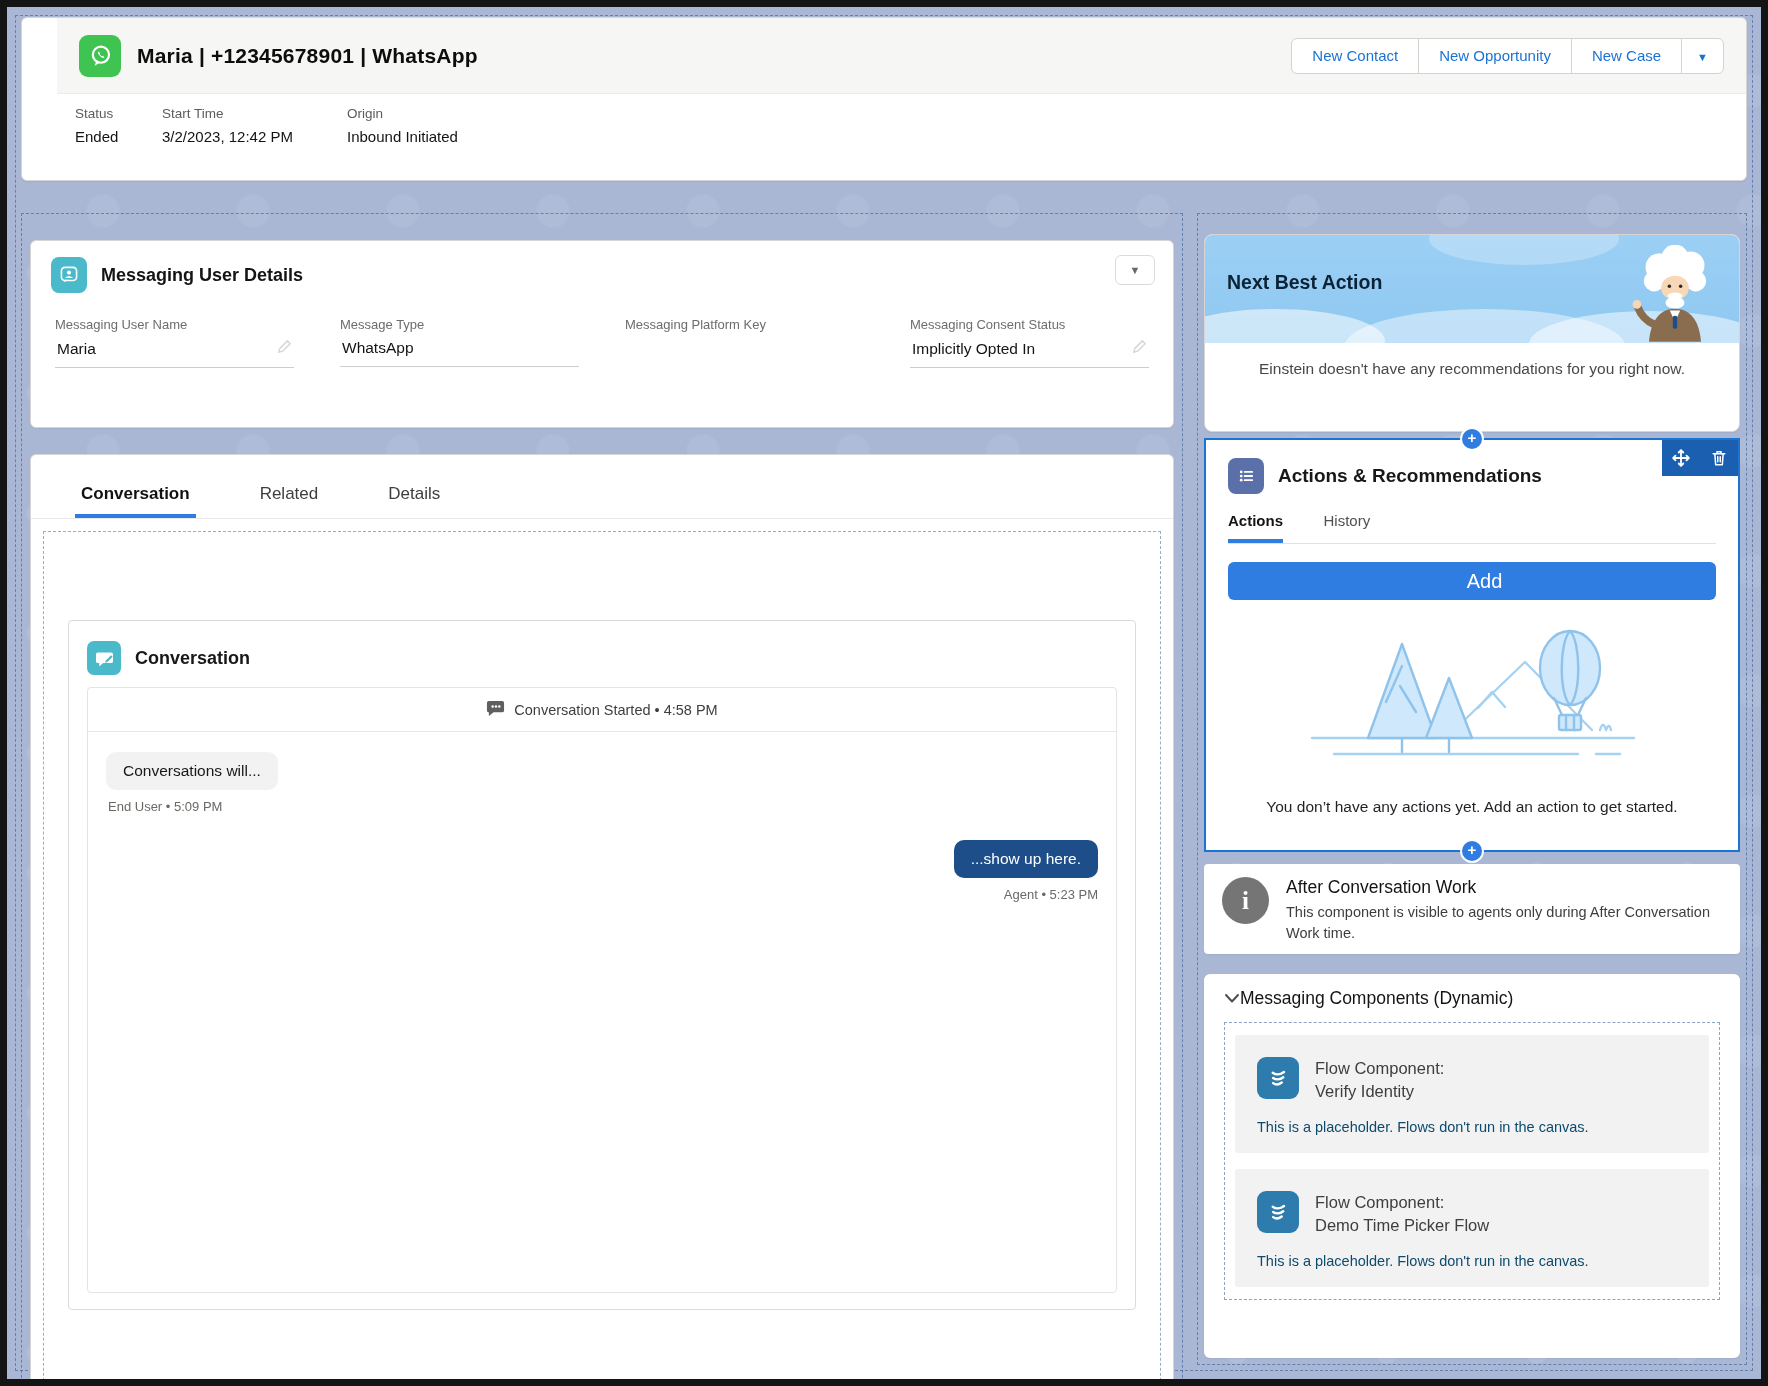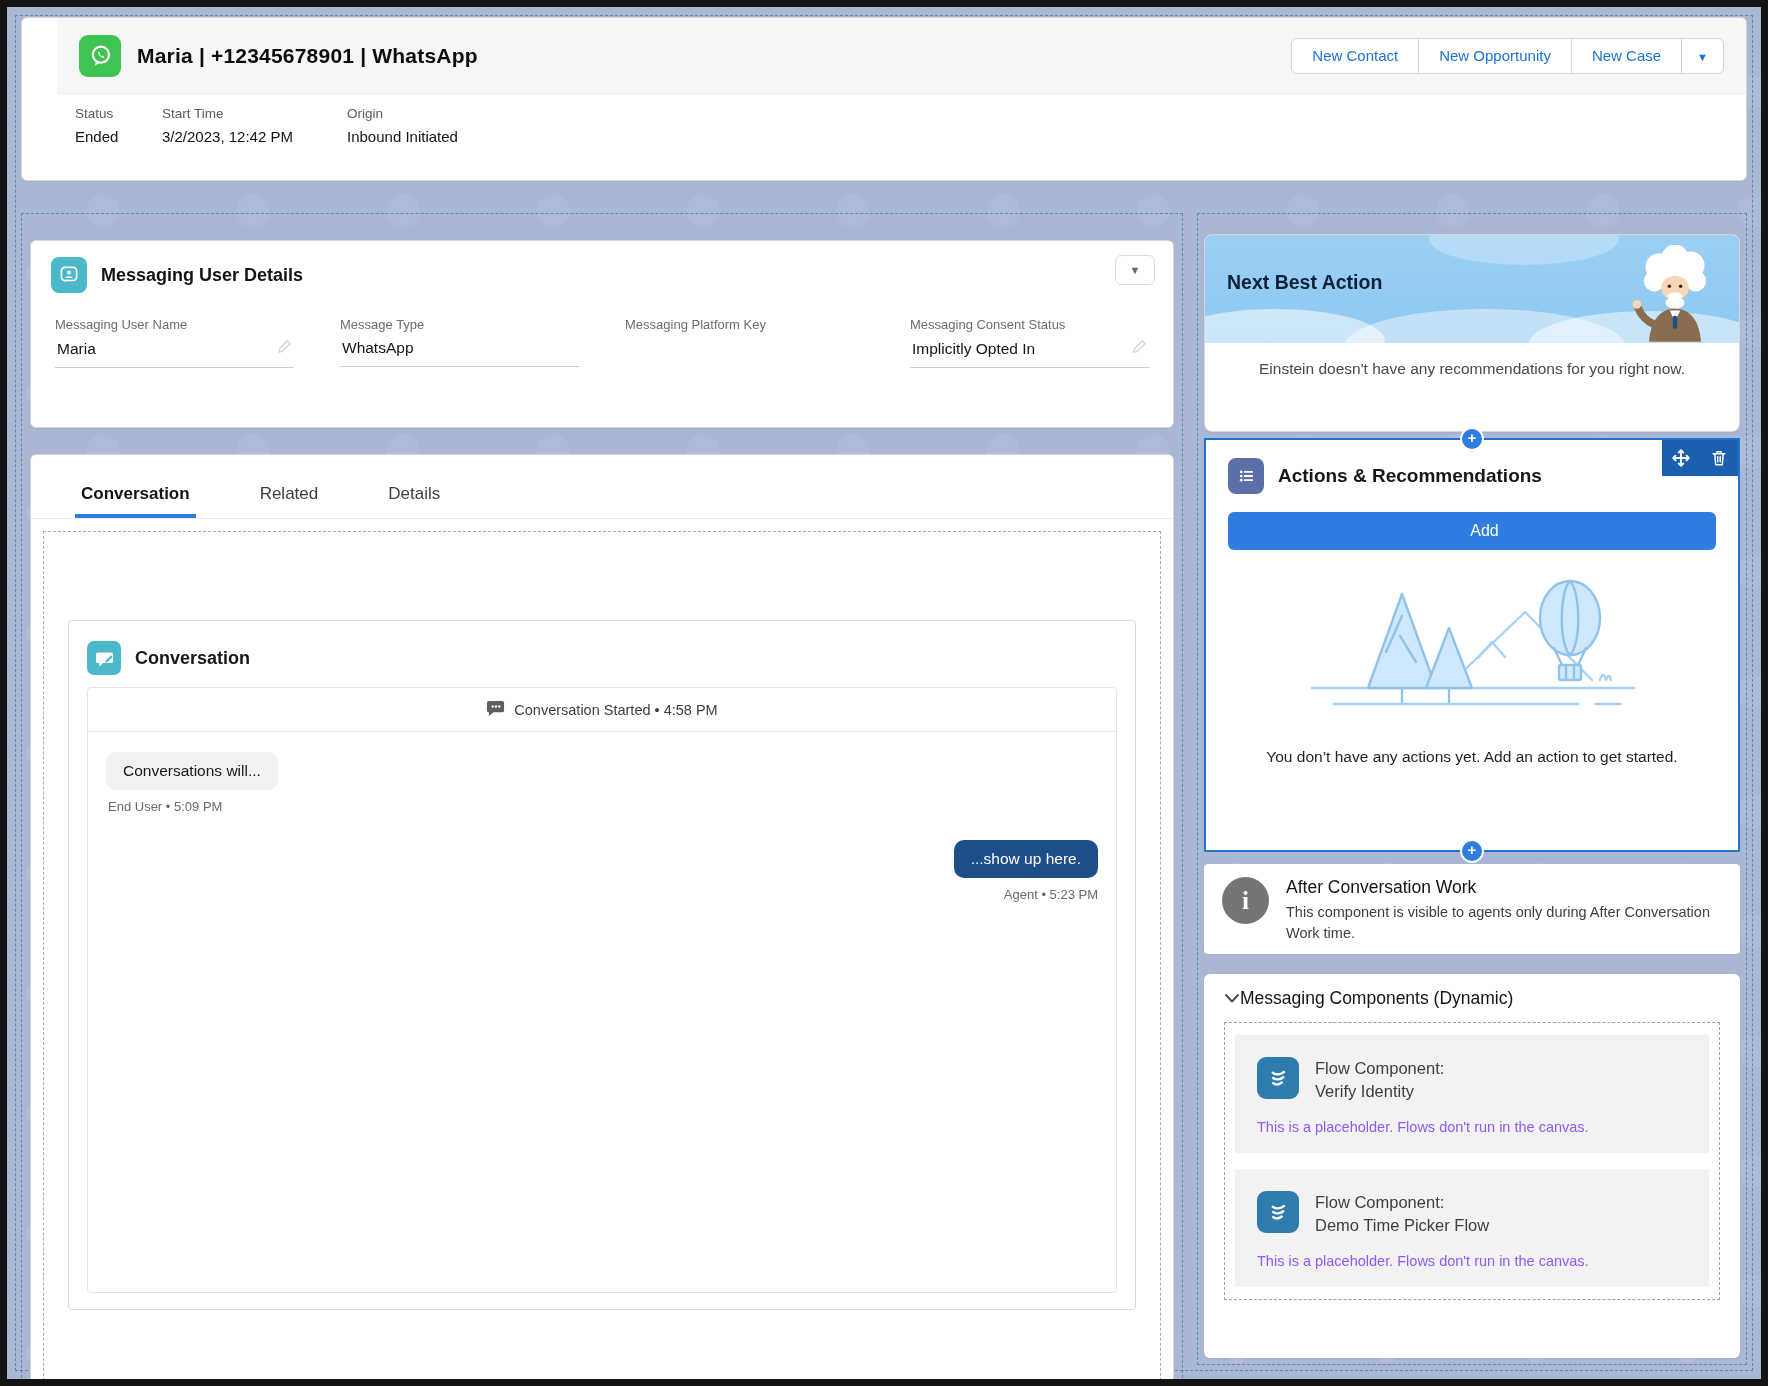--- a/index.html
+++ b/index.html
@@ -85,40 +85,40 @@
   .plus-dot{ position:absolute; left:50%; width:20px; height:20px; margin-left:-10px; border-radius:50%; background:#2f7de1; color:#fff; font-size:15px; font-weight:700; line-height:18px; text-align:center; box-shadow:0 0 0 2px rgba(255,255,255,.95); cursor:pointer; z-index:4; }
   .plus-top{ top:-11px; } .plus-bottom{ bottom:-11px; }
   .ar-handles{ position:absolute; top:0; right:0; display:flex; background:#1a5fb0; z-index:3; }
   .handle-cell{ width:38px; height:36px; display:flex; align-items:center; justify-content:center; cursor:pointer; }
   .ar-inner{ padding:18px 22px 14px 22px; }
   .slate{ background:#5b6fa8; }
   .ar-title{ font-size:19px; font-weight:700; margin-left:14px; }
   .ar-tabs{ margin-top:18px; border-bottom:1px solid #e3e1e0; }
   .artab{ display:inline-block; font-size:15px; padding-bottom:10px; margin-right:36px; cursor:pointer; color:#53504e; }
   .artab.active{ color:#141414; font-weight:700; border-bottom:4px solid #2f7de1; }
-  .add-btn{ display:block; width:100%; height:38px; margin-top:18px; background:#2f7de1; color:#fff; border:none; border-radius:6px; font-size:16px; font-family:inherit; cursor:pointer;padding-left:25px; }
+  .add-btn{ display:block; width:100%; height:38px; margin-top:18px; background:#2f7de1; color:#fff; border:none; border-radius:6px; font-size:20px; font-family:inherit; cursor:pointer;padding-left:25px; }
   .illo{ display:block; margin:18px auto 0 auto; }
   .ar-empty{ margin-top:22px; text-align:center; font-size:15.5px; color:#1f2124; }
 
   
   .acw-card{ position:absolute; left:6px; right:6px; top:650px; height:90px; background:#fff; border-radius:4px; display:flex; gap:17px; padding:13px 18px; box-shadow:0 1px 2px rgba(0,0,0,.06); }
   .info-circle{ width:47px; height:47px; border-radius:50%; background:#757575; color:#fff; display:flex; align-items:center; justify-content:center; font-size:25px; font-weight:700; flex:0 0 auto; font-family:"Liberation Serif", serif; }
   .acw-title{ font-size:17.5px; color:#141414; }
   .acw-desc{ font-size:14.5px; color:#3e3e3c; line-height:1.45; margin-top:4px; max-width:430px; }
 
   
   .mc-card{ position:absolute; left:6px; right:6px; top:760px; bottom:6px; background:#fff; border-radius:6px; padding:14px 20px; box-shadow:0 1px 2px rgba(0,0,0,.06); }
   .mc-head{ display:flex; align-items:center; cursor:pointer; }
   .mc-title{ font-size:17.5px; color:#141414; }
   .mc-dash{ margin-top:13px; border:1px dashed rgba(30,72,140,.5); padding:12px 10px; display:flex; flex-direction:column; gap:16px; }
   .flow-card{ background:#f3f2f2; border-radius:2px; padding:22px 22px 18px 22px; cursor:pointer; }
   .flow-row{ display:flex; gap:16px; align-items:flex-start; }
   .flow-icon{ width:42px; height:42px; border-radius:9px; background:#2e7cad; display:flex; align-items:center; justify-content:center; flex:0 0 auto; }
   .flow-lines{ font-size:16.5px; color:#3e3e3c; line-height:1.4; }
-  .flow-ph{ margin-top:16px; font-size:14.5px; color:#8b5cf6; }
+  .flow-ph{ margin-top:16px; font-size:14.5px; color:#0c4a6e; }
 </style>
 </head>
 <body>
 
 <div class="frame">
   <div class="outer-dash"></div>
 
   <section class="card header-card">
     <div class="header-top">
       <span class="wa-icon">
@@ -305,20 +305,24 @@
                 <circle cx="9" cy="10" r="2" stroke="none"></circle>
                 <circle cx="9" cy="16" r="2" stroke="none"></circle>
                 <circle cx="9" cy="22" r="2" stroke="none"></circle>
                 <line x1="14" y1="10" x2="25" y2="10" stroke-width="2.6" stroke-linecap="round"></line>
                 <line x1="14" y1="16" x2="25" y2="16" stroke-width="2.6" stroke-linecap="round"></line>
                 <line x1="14" y1="22" x2="25" y2="22" stroke-width="2.6" stroke-linecap="round"></line>
               </svg>
           </span>
           <h2 class="ar-title">Actions &amp; Recommendations</h2>
         </div>
+        <div class="ar-tabs">
+          <span class="artab active">Actions</span>
+          <span class="artab">History</span>
+        </div>
         <button class="add-btn">Add</button>
         <svg class="illo" width="380" height="158" viewBox="0 0 380 158">
           <g stroke="#8fc3ec" stroke-width="2.4" fill="none" stroke-linejoin="round" stroke-linecap="round">
             <line x1="30" y1="120" x2="352" y2="120" stroke="#a6d2f2"></line>
             <line x1="52" y1="136" x2="296" y2="136" stroke="#a6d2f2"></line>
             <line x1="314" y1="136" x2="338" y2="136" stroke="#a6d2f2"></line>
             <polyline points="170,114 243,44 310,112" stroke="#a6d2f2"></polyline>
             <polyline points="196,90 210,74 223,89" stroke="#a6d2f2"></polyline>
             <path d="M318 112 q3 -10 6 0 q3 -8 5 0" stroke="#a6d2f2"></path>
             <polygon points="86,120 120,26 154,120" fill="#cfe8fb"></polygon>

